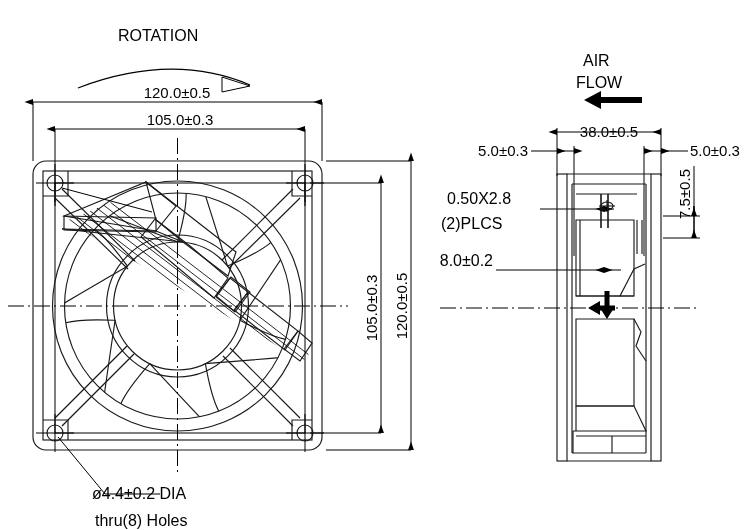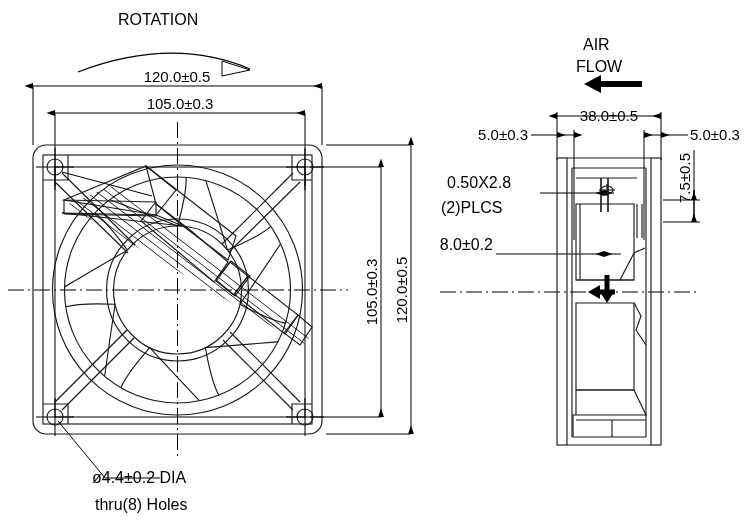--- a/index.html
+++ b/index.html
@@ -11,21 +11,21 @@
   body {
     width: 745px;
     height: 530px;
     position: relative;
     overflow: hidden;
     font-family: "Liberation Sans", sans-serif;
     color: #000000;
   }
   #drawing-root {
     position: absolute;
-    left: 0; top: 0;
+    left: 0; top: 16px;
     width: 745px;
     height: 372px;
   }
   svg.sheet {
     display: block;
     width: 745px;
     height: 530px;
   }
   text {
     font-family: "Liberation Sans", sans-serif;

